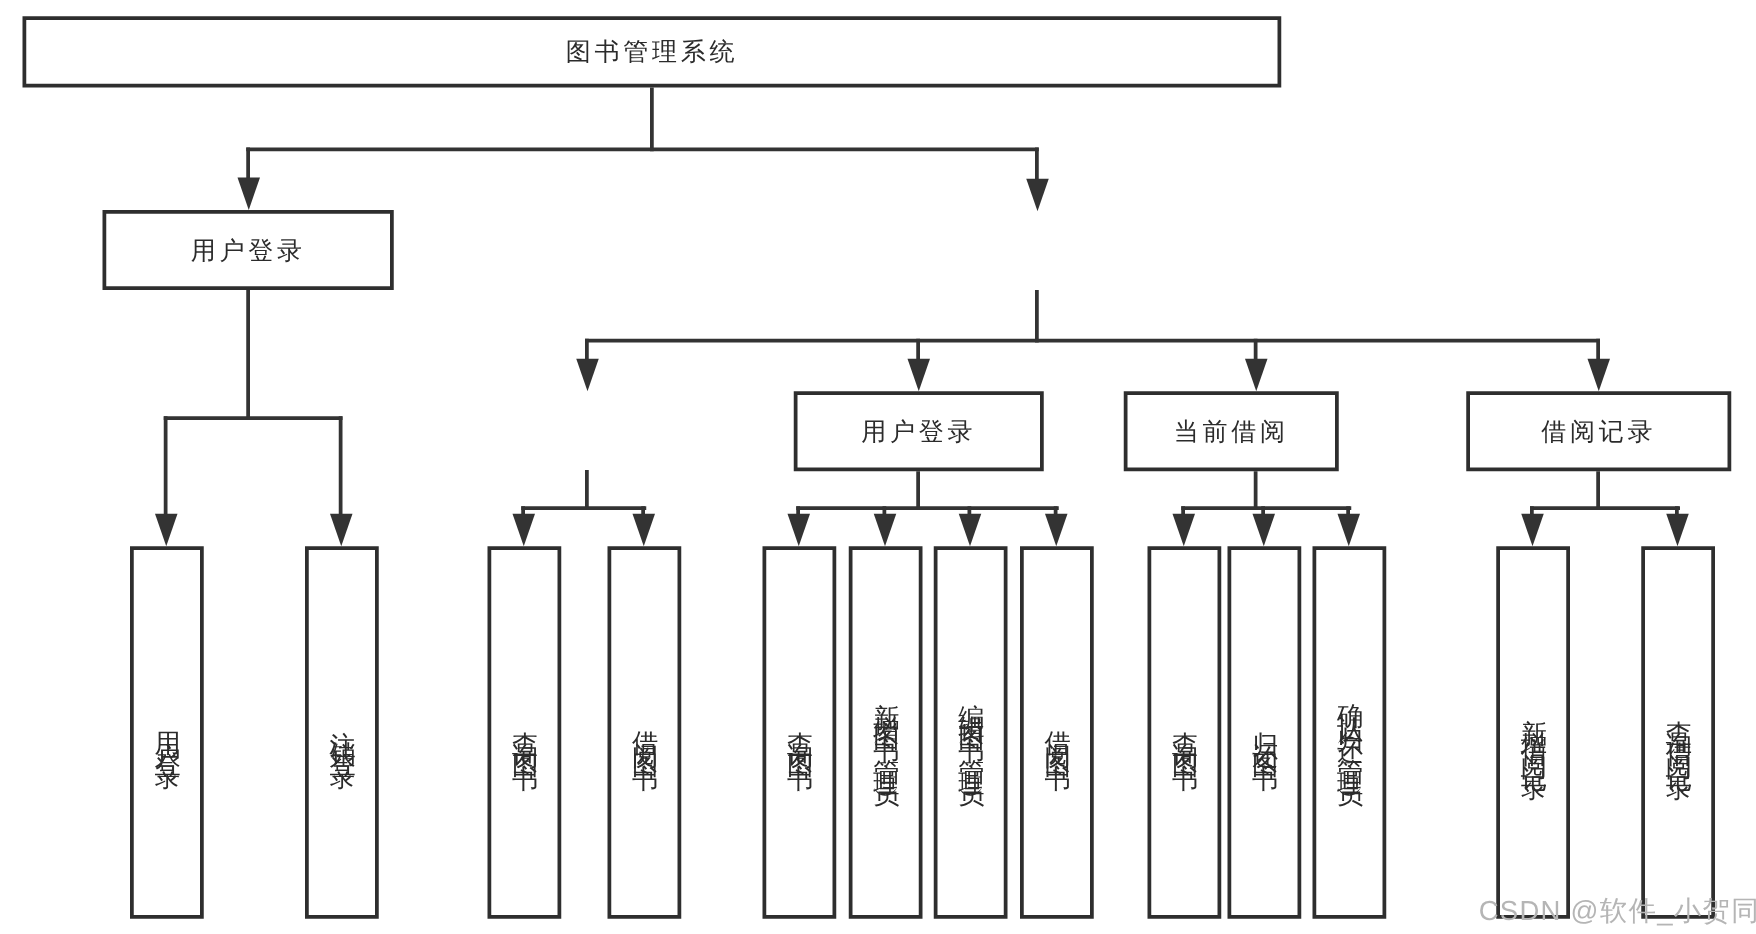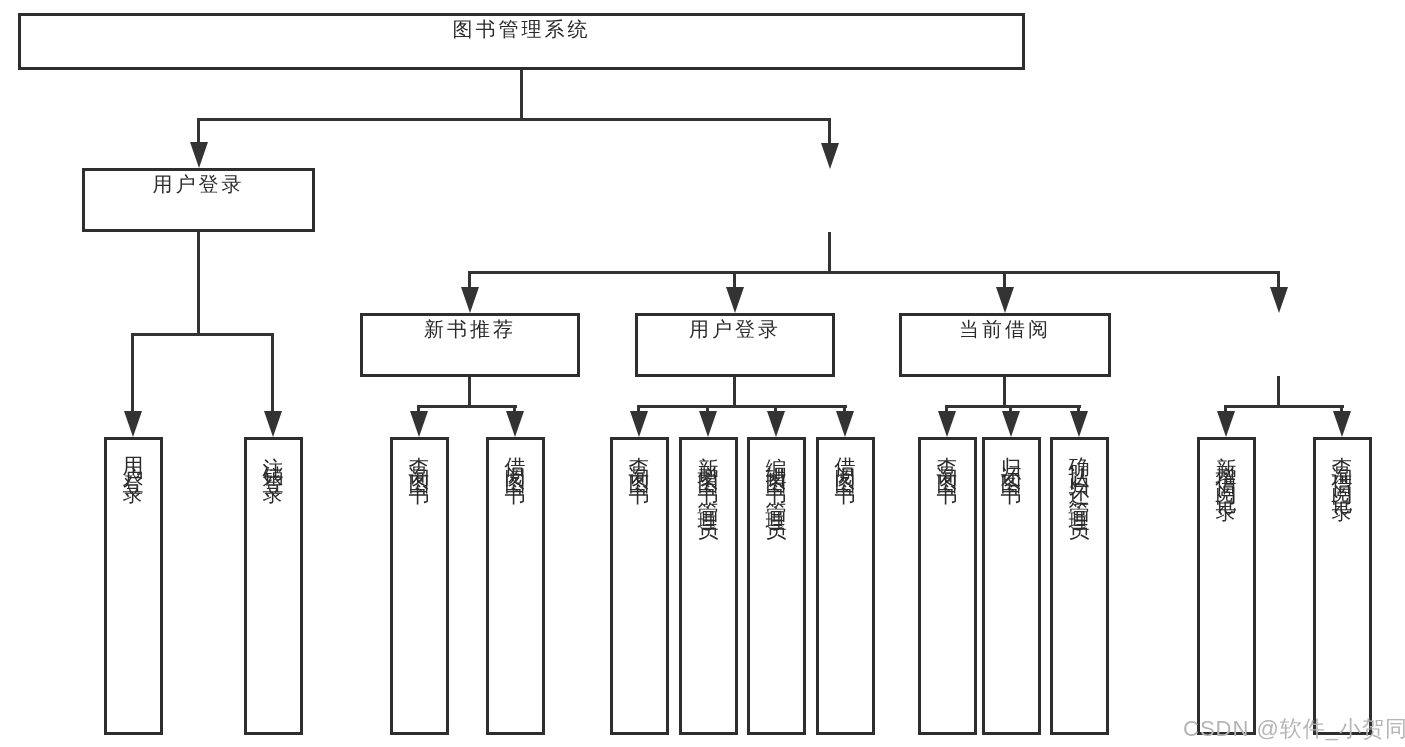--- a/index.html
+++ b/index.html
@@ -5,21 +5,21 @@
   html,body { margin:0; padding:0; background:#fff; }
   .canvas {
     position:relative; width:1405px; height:747px; overflow:hidden;
     background:var(--bg, #ffffff);
     font-family:"Liberation Sans","DejaVu Sans",sans-serif;
     color:var(--text, #2b2b2b);
   }
   .box {
     position:absolute; box-sizing:border-box; background:var(--bg,#fff);
     border:3px solid var(--border,#2e2e2e);
-    display:flex; justify-content:center;
+    display:flex; align-items:center; justify-content:center;
     z-index:2;
   }
   .hbox { font-size:20px; letter-spacing:3px; }
   .vbox .vtext {
     writing-mode:vertical-rl; text-orientation:mixed;
     font-size:21px; letter-spacing:9px; line-height:1;
     white-space:nowrap;
   }
   .ln { position:absolute; background:var(--line,#333333); z-index:1; }
   .vln { width:3px; }
@@ -66,28 +66,28 @@
   <div class="ln hln" style="left:468px;top:271px;width:812px"></div>
   <div class="ln vln" style="left:468px;top:271px;height:22px"></div>
   <div class="ah" style="left:461px;top:287px"></div>
   <div class="ln vln" style="left:733px;top:271px;height:22px"></div>
   <div class="ah" style="left:726px;top:287px"></div>
   <div class="ln vln" style="left:1003px;top:271px;height:22px"></div>
   <div class="ah" style="left:996px;top:287px"></div>
   <div class="ln vln" style="left:1277px;top:271px;height:22px"></div>
   <div class="ah" style="left:1270px;top:287px"></div>
 
-  <div class="box hbox" style="left:360px;top:313px;width:220px;height:64px">
-    <span>新书推荐</span>
-  </div>
   <div class="box hbox" style="left:635px;top:313px;width:200px;height:64px">
     <span>用户登录</span>
   </div>
-  <div class="box hbox" style="left:899px;top:313px;width:212px;height:64px">
+  <div class="box hbox" style="left:899px;top:313px;width:172px;height:64px">
     <span>当前借阅</span>
+  </div>
+  <div class="box hbox" style="left:1173px;top:313px;width:212px;height:64px">
+    <span>借阅记录</span>
   </div>
 
   <div class="ln vln" style="left:468px;top:376px;height:32px"></div>
   <div class="ln hln" style="left:417px;top:405px;width:100px"></div>
   <div class="ln vln" style="left:417px;top:405px;height:10px"></div>
   <div class="ah" style="left:410px;top:411px"></div>
   <div class="ln vln" style="left:513px;top:405px;height:10px"></div>
   <div class="ah" style="left:506px;top:411px"></div>
 
   <div class="ln vln" style="left:733px;top:376px;height:32px"></div>

